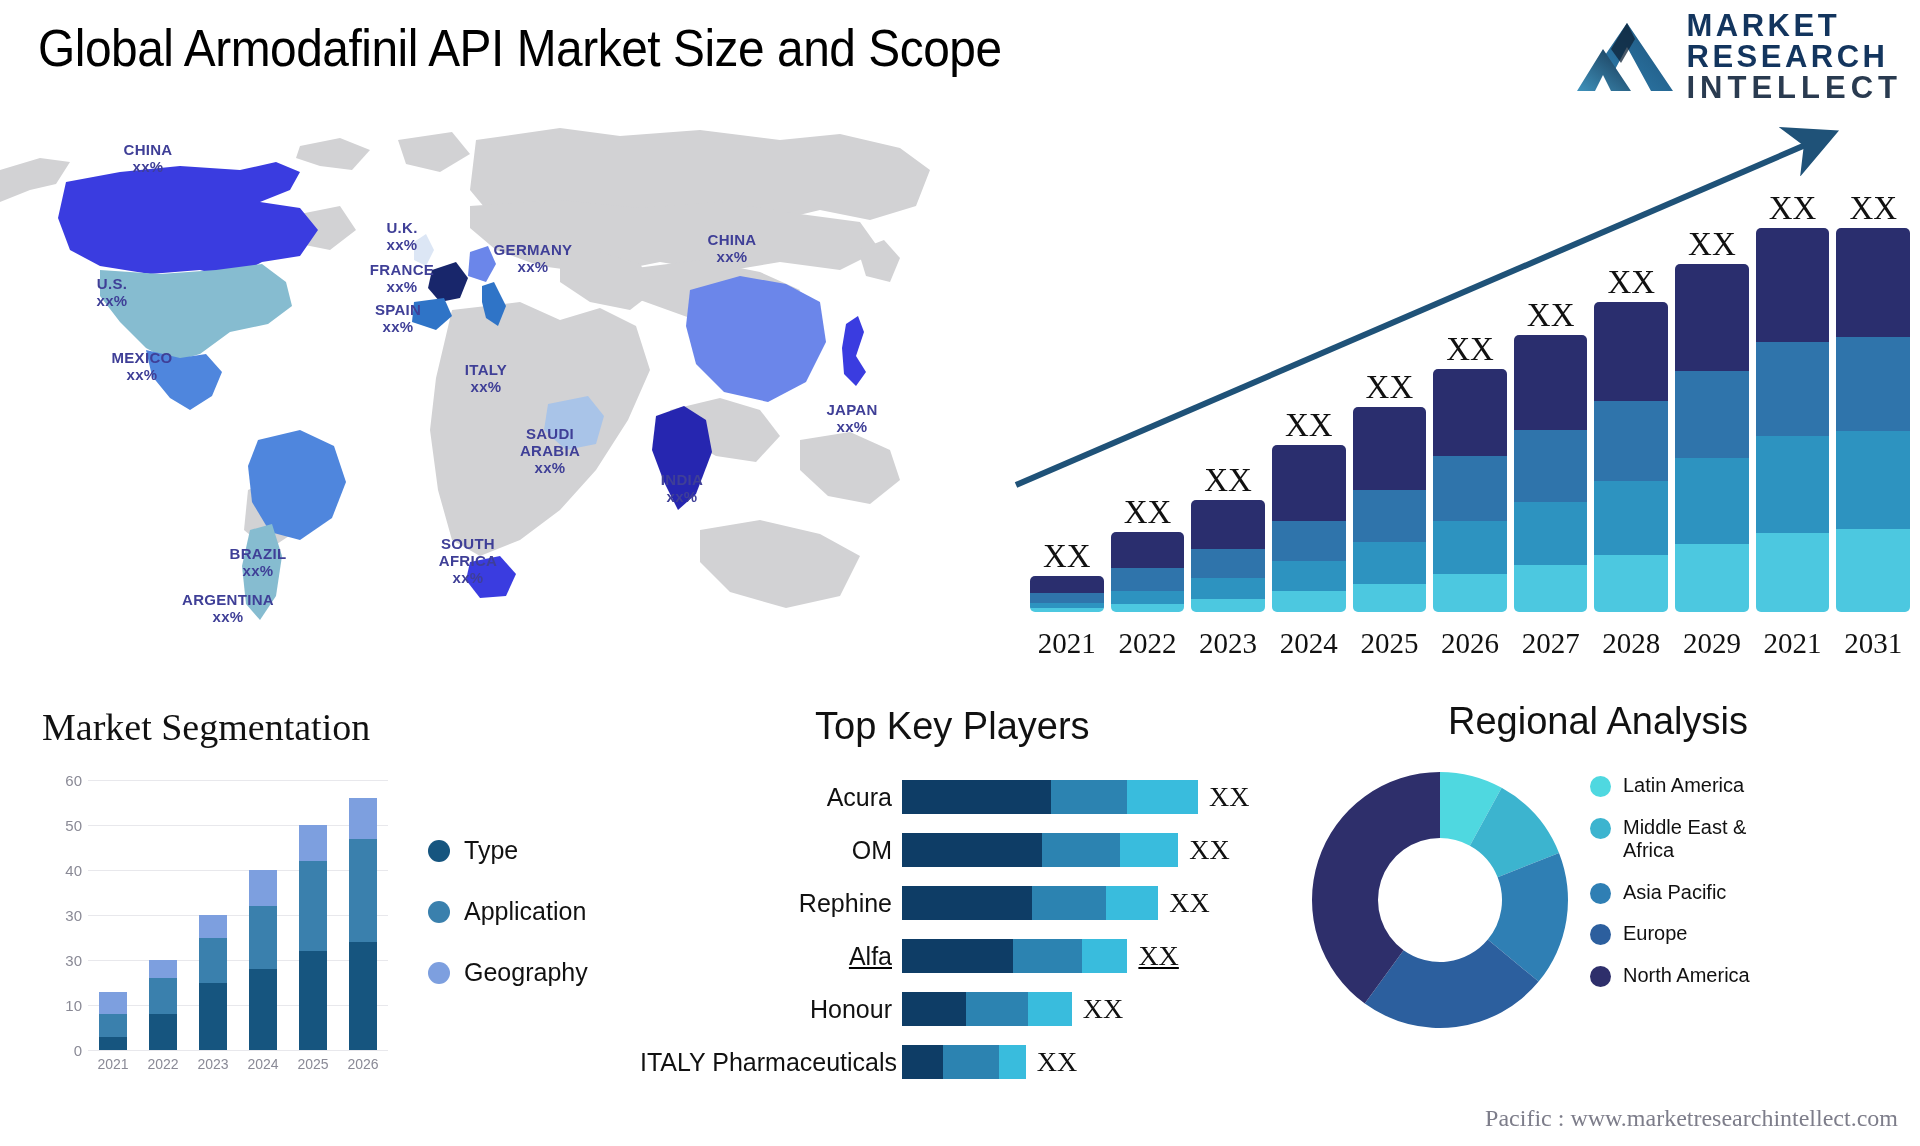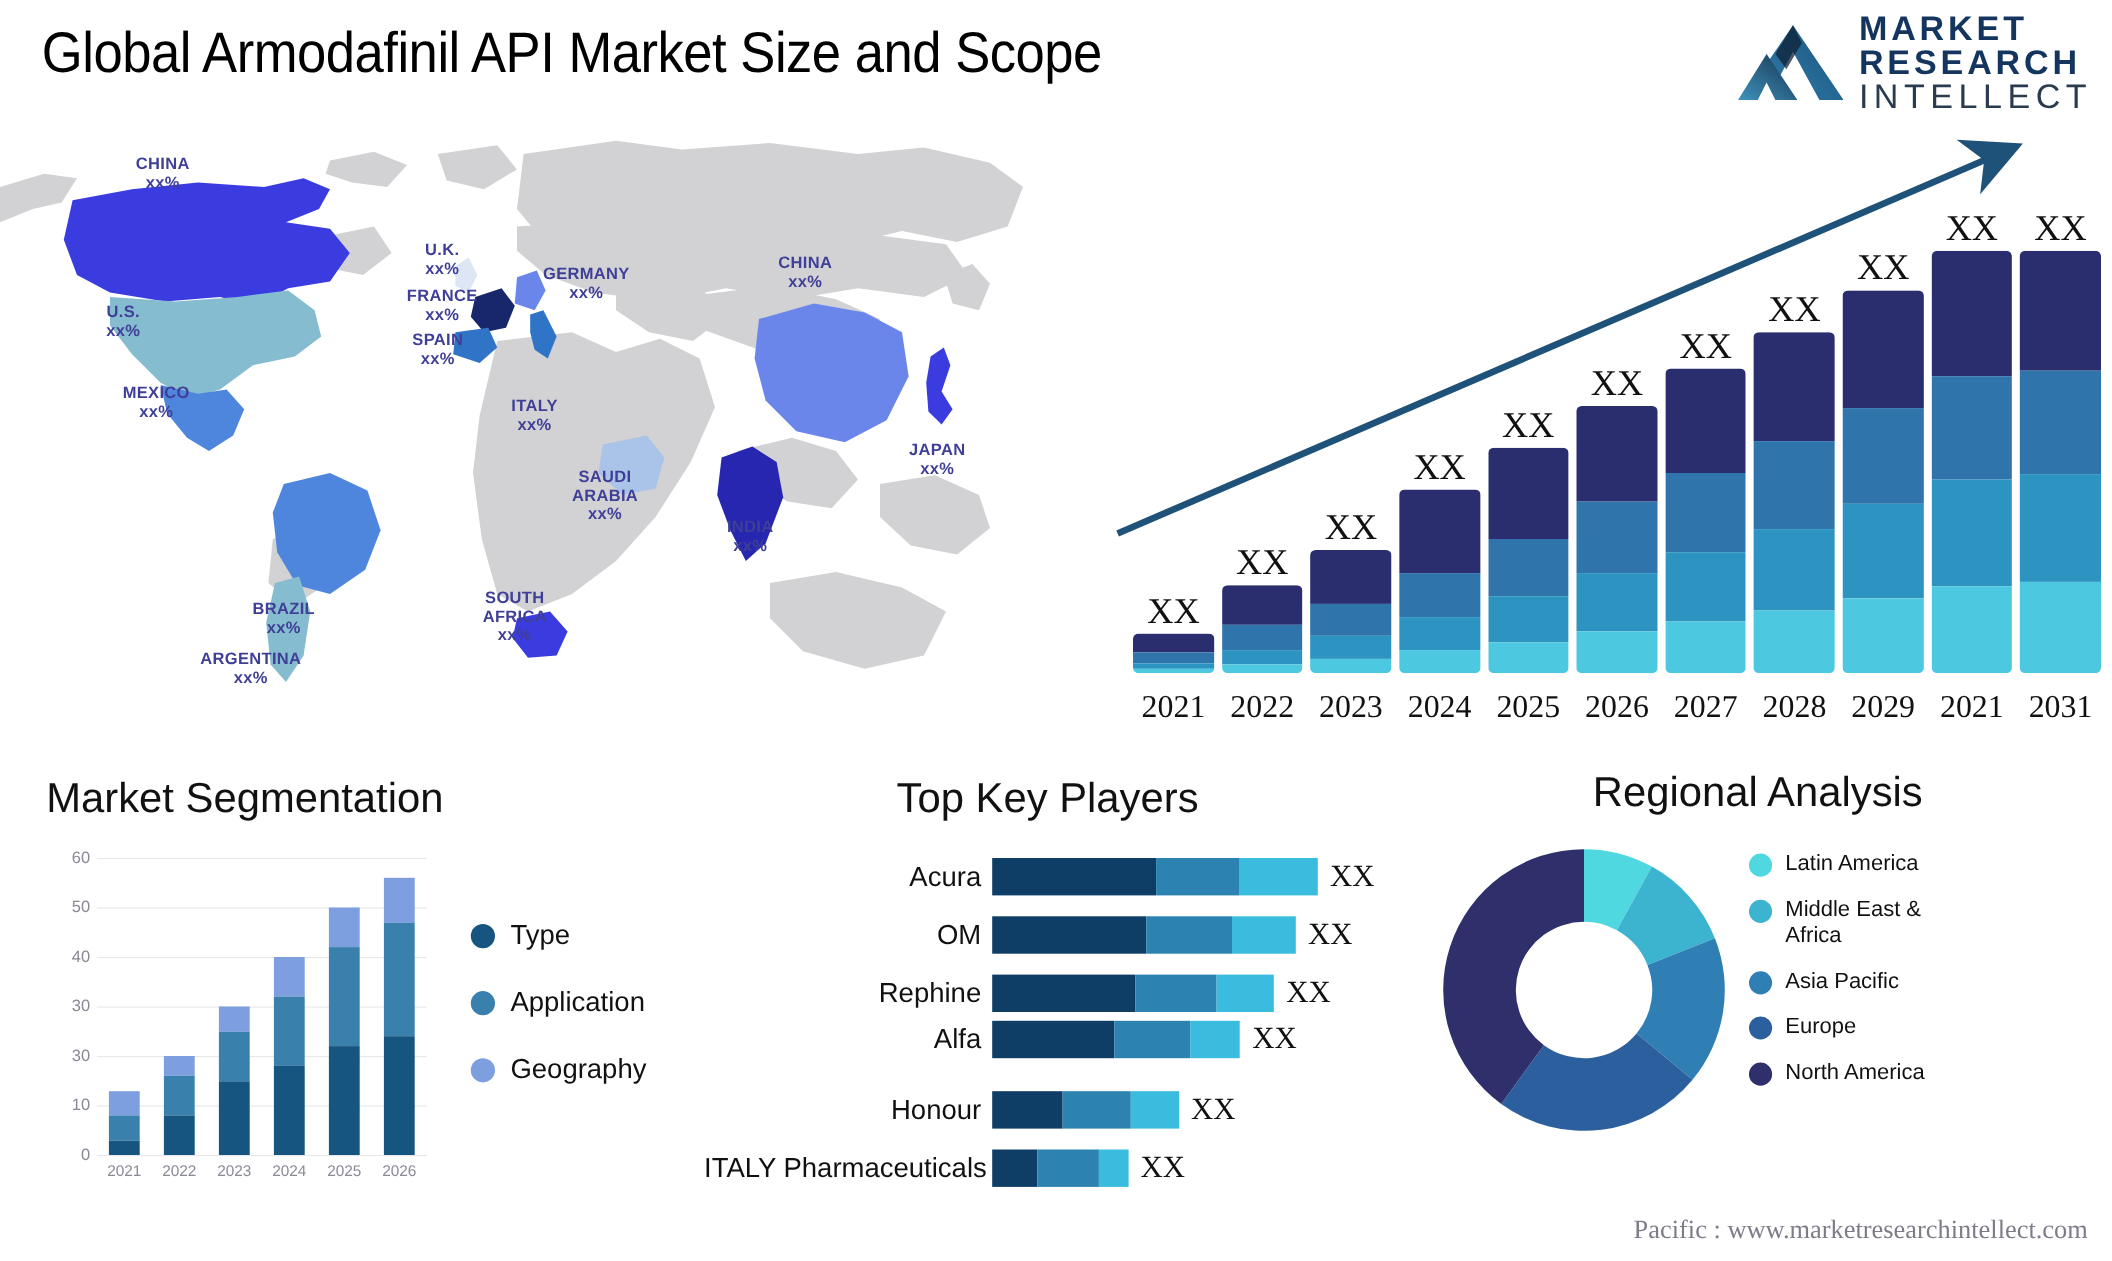--- a/index.html
+++ b/index.html
@@ -20,21 +20,21 @@
     transform: scaleX(0.92); transform-origin: left center;
     letter-spacing: -0.5px; white-space: nowrap;
   }
   #logo { position: absolute; right: 18px; top: 14px; height: 84px; display: flex; align-items: center; gap: 14px; }
   #logo-mark { width: 96px; height: 74px; }
   #logo-text { display: flex; flex-direction: column; justify-content: center; line-height: 1.0; }
   #logo-text .l1, #logo-text .l2 {
     font-size: 31px; font-weight: bold; color: #13355e; letter-spacing: 3.5px;
   }
   #logo-text .l3 {
-    font-size: 31px; font-weight: 400; color: #2a3b50; letter-spacing: 5px;
+    font-size: 31px; font-weight: 700; color: #2a3b50; letter-spacing: 5px;
   }
 
   
   #map-panel { position: absolute; left: 0; top: 110px; width: 960px; height: 560px; }
   #map-svg { position: absolute; left: 0; top: 0; }
   .map-label {
     position: absolute; color: #3f3f97; font-size: 15px; font-weight: bold;
     text-align: center; line-height: 1.12; white-space: nowrap;
     letter-spacing: 0.3px; transform: translateX(-50%);
   }
@@ -58,21 +58,21 @@
   #years-row div {
     flex: 1; text-align: center; font-size: 29px; color: #111;
     font-family: "Liberation Serif", serif;
   }
 
   
   .section-title {
     position: absolute; font-size: 38px; color: #111; font-weight: 400;
     white-space: nowrap;
   }
-  #seg-title { left: 42px; top: 705px; }
+  #seg-title { left: 42px; top: 705px; font-family: Liberation Serif, serif; }
   #players-title { left: 815px; top: 705px; }
   #regional-title { left: 1448px; top: 700px; }
 
   
   #seg-panel { position: absolute; left: 30px; top: 768px; width: 500px; height: 360px; }
   #seg-plot { position: absolute; left: 58px; top: 12px; width: 300px; height: 270px; }
   .grid-line { position: absolute; left: 0; width: 300px; height: 1px; background: #e8e8ec; }
   .ytick {
     position: absolute; right: 306px; font-size: 15px; color: #8a8a96;
     transform: translateY(-50%); text-align: right; width: 40px;
@@ -449,21 +449,21 @@
     </div>
     <div class="player-row" style="top: 106px;">
       <div class="player-name">Rephine</div>
       <div class="player-bar" style="width: 256.368px;">
         <div class="pseg" style="background: rgb(14, 61, 102); flex: 105 1 0%;"></div>
         <div class="pseg" style="background: rgb(44, 131, 177); flex: 60 1 0%;"></div>
         <div class="pseg" style="background: rgb(57, 188, 221); flex: 42 1 0%;"></div>
       </div>
       <div class="player-val">XX</div>
     </div>
-    <div class="player-row" style="top: 148px;">
+    <div class="player-row" style="top: 159px; text-decoration: underline;">
       <div class="player-name">Alfa</div>
       <div class="player-bar" style="width: 225.406px;">
         <div class="pseg" style="background: rgb(14, 61, 102); flex: 90 1 0%;"></div>
         <div class="pseg" style="background: rgb(44, 131, 177); flex: 55 1 0%;"></div>
         <div class="pseg" style="background: rgb(57, 188, 221); flex: 37 1 0%;"></div>
       </div>
       <div class="player-val">XX</div>
     </div>
     <div class="player-row" style="top: 212px;">
       <div class="player-name">Honour</div>

